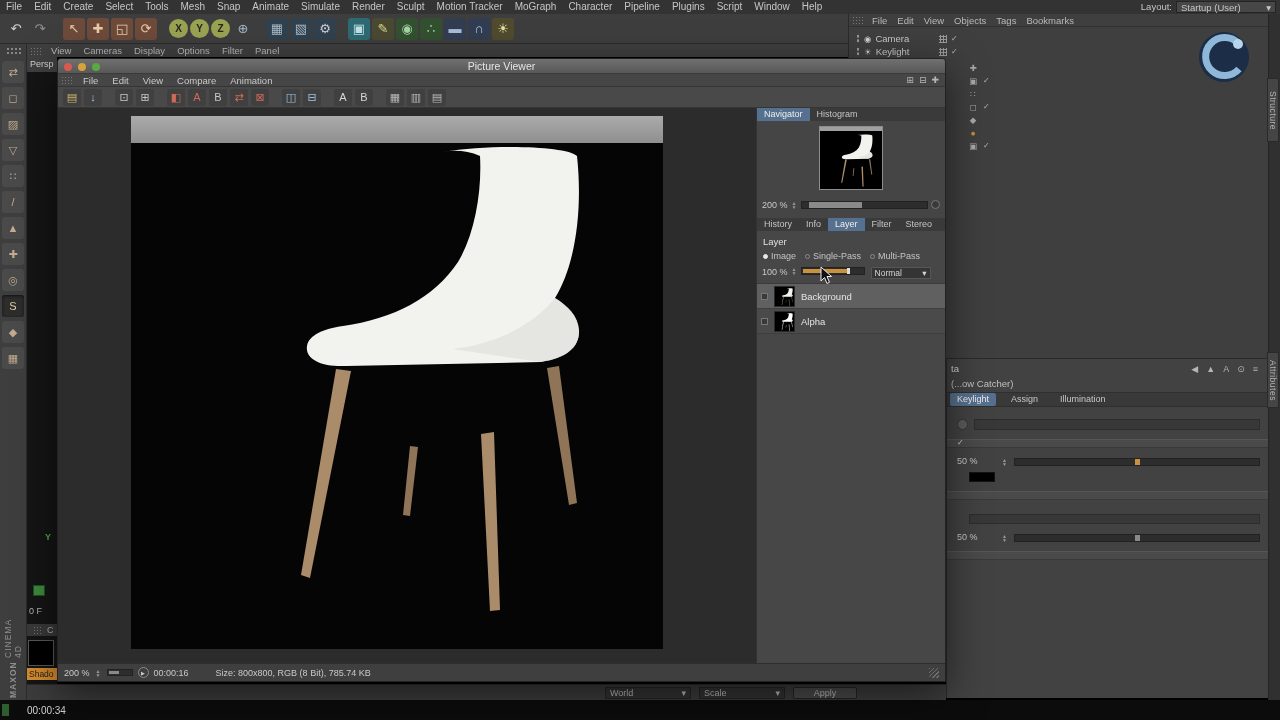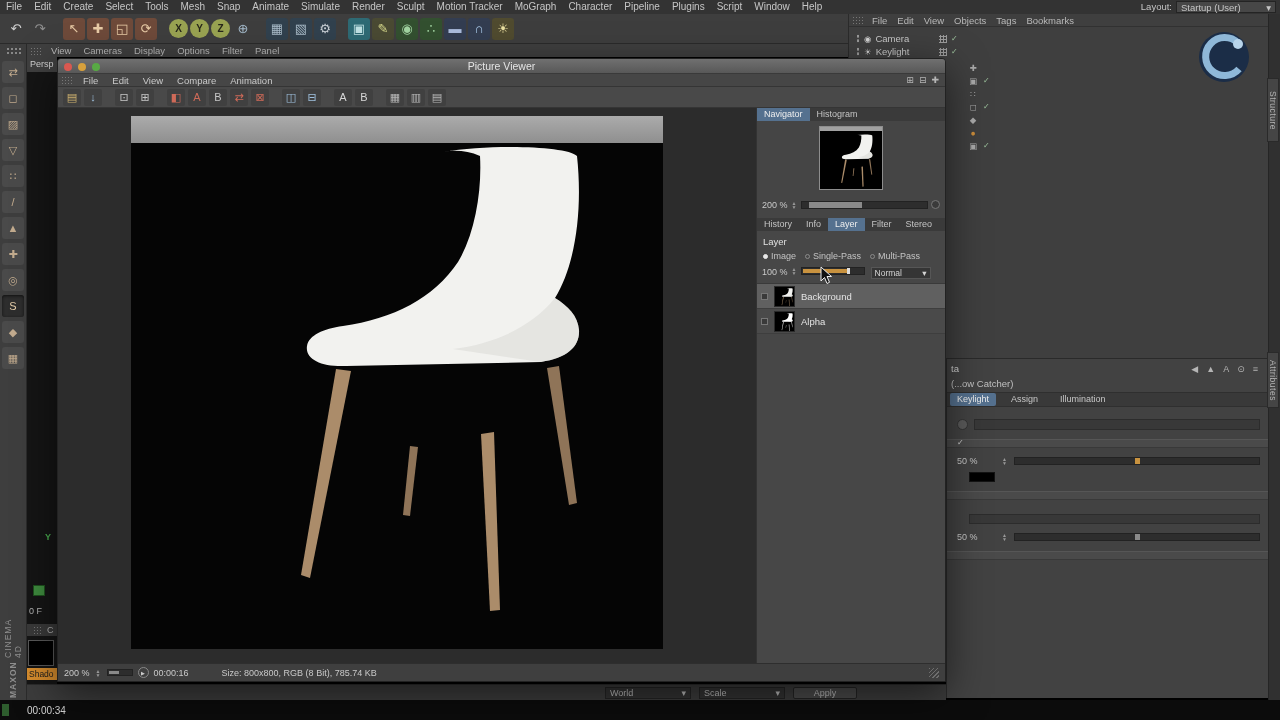--- a/index.html
+++ b/index.html
@@ -70,21 +70,21 @@
   .attr-icons{position:absolute;right:10px;top:5px;display:flex;gap:8px;font-size:9px;color:#b5b5b5}
   .attr-subtitle{padding:1px 4px 3px;color:#c2c2c2}
   .attr-tabs{display:flex;gap:8px;background:#393939;height:15px;align-items:center;padding-left:3px;border-top:1px solid #2f2f2f;border-bottom:1px solid #2f2f2f}
   .attr-tab{padding:0 7px;height:13px;line-height:13px;border-radius:2px;font-size:9px}
   .attr-tab.active{background:#55718f;color:#eee}
   .attr-row-obj{display:flex;align-items:center;gap:6px;margin:12px 8px 0 10px}
   .circle-btn{width:11px;height:11px;border-radius:50%;background:#5a5a5a;border:1px solid #333;flex:none}
   .attr-field{flex:1;height:11px;background:#383838;border:1px solid #2c2c2c}
   .attr-sep{position:relative;height:9px;background:#4a4a4a;border-top:1px solid #565656;border-bottom:1px solid #393939;margin-top:9px}
   .attr-check{position:absolute;left:10px;top:-2px;font-size:8px;color:#d2d2d2}
-  .attr-slider-row{display:flex;align-items:center;gap:6px;margin:8px 8px 0 10px;font-size:9px}
+  .attr-slider-row{display:flex;align-items:flex-end;gap:6px;margin:8px 8px 0 10px;font-size:9px}
   .attr-val{width:38px}
   .stepper{width:7px;display:flex;flex-direction:column;align-items:center;font-size:5px;color:#999;line-height:4px}
   .track{flex:1;height:8px;background:#2d2d2d;border:1px solid #222;position:relative}
   .handle{position:absolute;top:0;bottom:0;width:5px;background:#c8923f}
   .handle.gray{background:#8a8a8a}
   .attr-swatch-row{display:flex;align-items:center;gap:6px;margin:6px 8px 0 22px}
   .color-swatch{width:26px;height:10px;background:#000;border:1px solid #141414}
   .attr-field-row{display:flex;gap:4px;margin:14px 8px 0 22px}
   .attr-field-row .attr-field{height:10px}
 
@@ -144,21 +144,21 @@
   .layer-row{position:relative;height:25px;display:flex;align-items:center;gap:6px;background:#4a4a4a;border-bottom:1px solid #3e3e3e;padding-left:17px}
   .layer-row.active{background:#606060}
   .expand-box{position:absolute;left:4px;width:7px;height:7px;border:1px solid #777;background:#3a3a3a}
   .layer-thumb{width:21px;height:21px;background:#000;border:1px solid #2a2a2a;position:relative;overflow:hidden;flex:none}
   .layer-thumb svg{width:21px;height:21px;display:block}
   .layer-label{font-size:9.5px;color:#e4e4e4}
   .pv-statusbar{height:18px;background:#3f3f3f;border-top:1px solid #2e2e2e;display:flex;align-items:center;gap:5px;padding:0 6px;font-size:9px;color:#c9c9c9;flex:none}
   .status-track{width:26px;height:7px;background:#2d2d2d;border:1px solid #222;position:relative}
   .status-fill{position:absolute;left:1px;top:1px;bottom:1px;width:10px;background:#8a8a8a}
   .play-btn{width:11px;height:11px;border-radius:50%;border:1px solid #888;display:flex;align-items:center;justify-content:center;font-size:5px;color:#ccc}
-  .status-info{margin-left:28px}
+  .status-info{margin-left:22px}
   .corner-grip{margin-left:auto;width:10px;height:10px;background:repeating-linear-gradient(135deg,#6e6e6e 0 1px,transparent 1px 3px)}
 
   .chair-colored{--leg:#ab8c6a;--leg2:#8f7458;--shell:#f2f2ef;--shade:#d8d8d3}
   .chair-alpha{--leg:#fff;--leg2:#fff;--shell:#fff;--shade:#fff}
   .cursor{position:absolute;left:820px;top:266px;width:13px;height:20px;z-index:100}
 </style>
 </head>
 <body>
 
 <svg width="0" height="0" style="position:absolute" aria-hidden="true">

